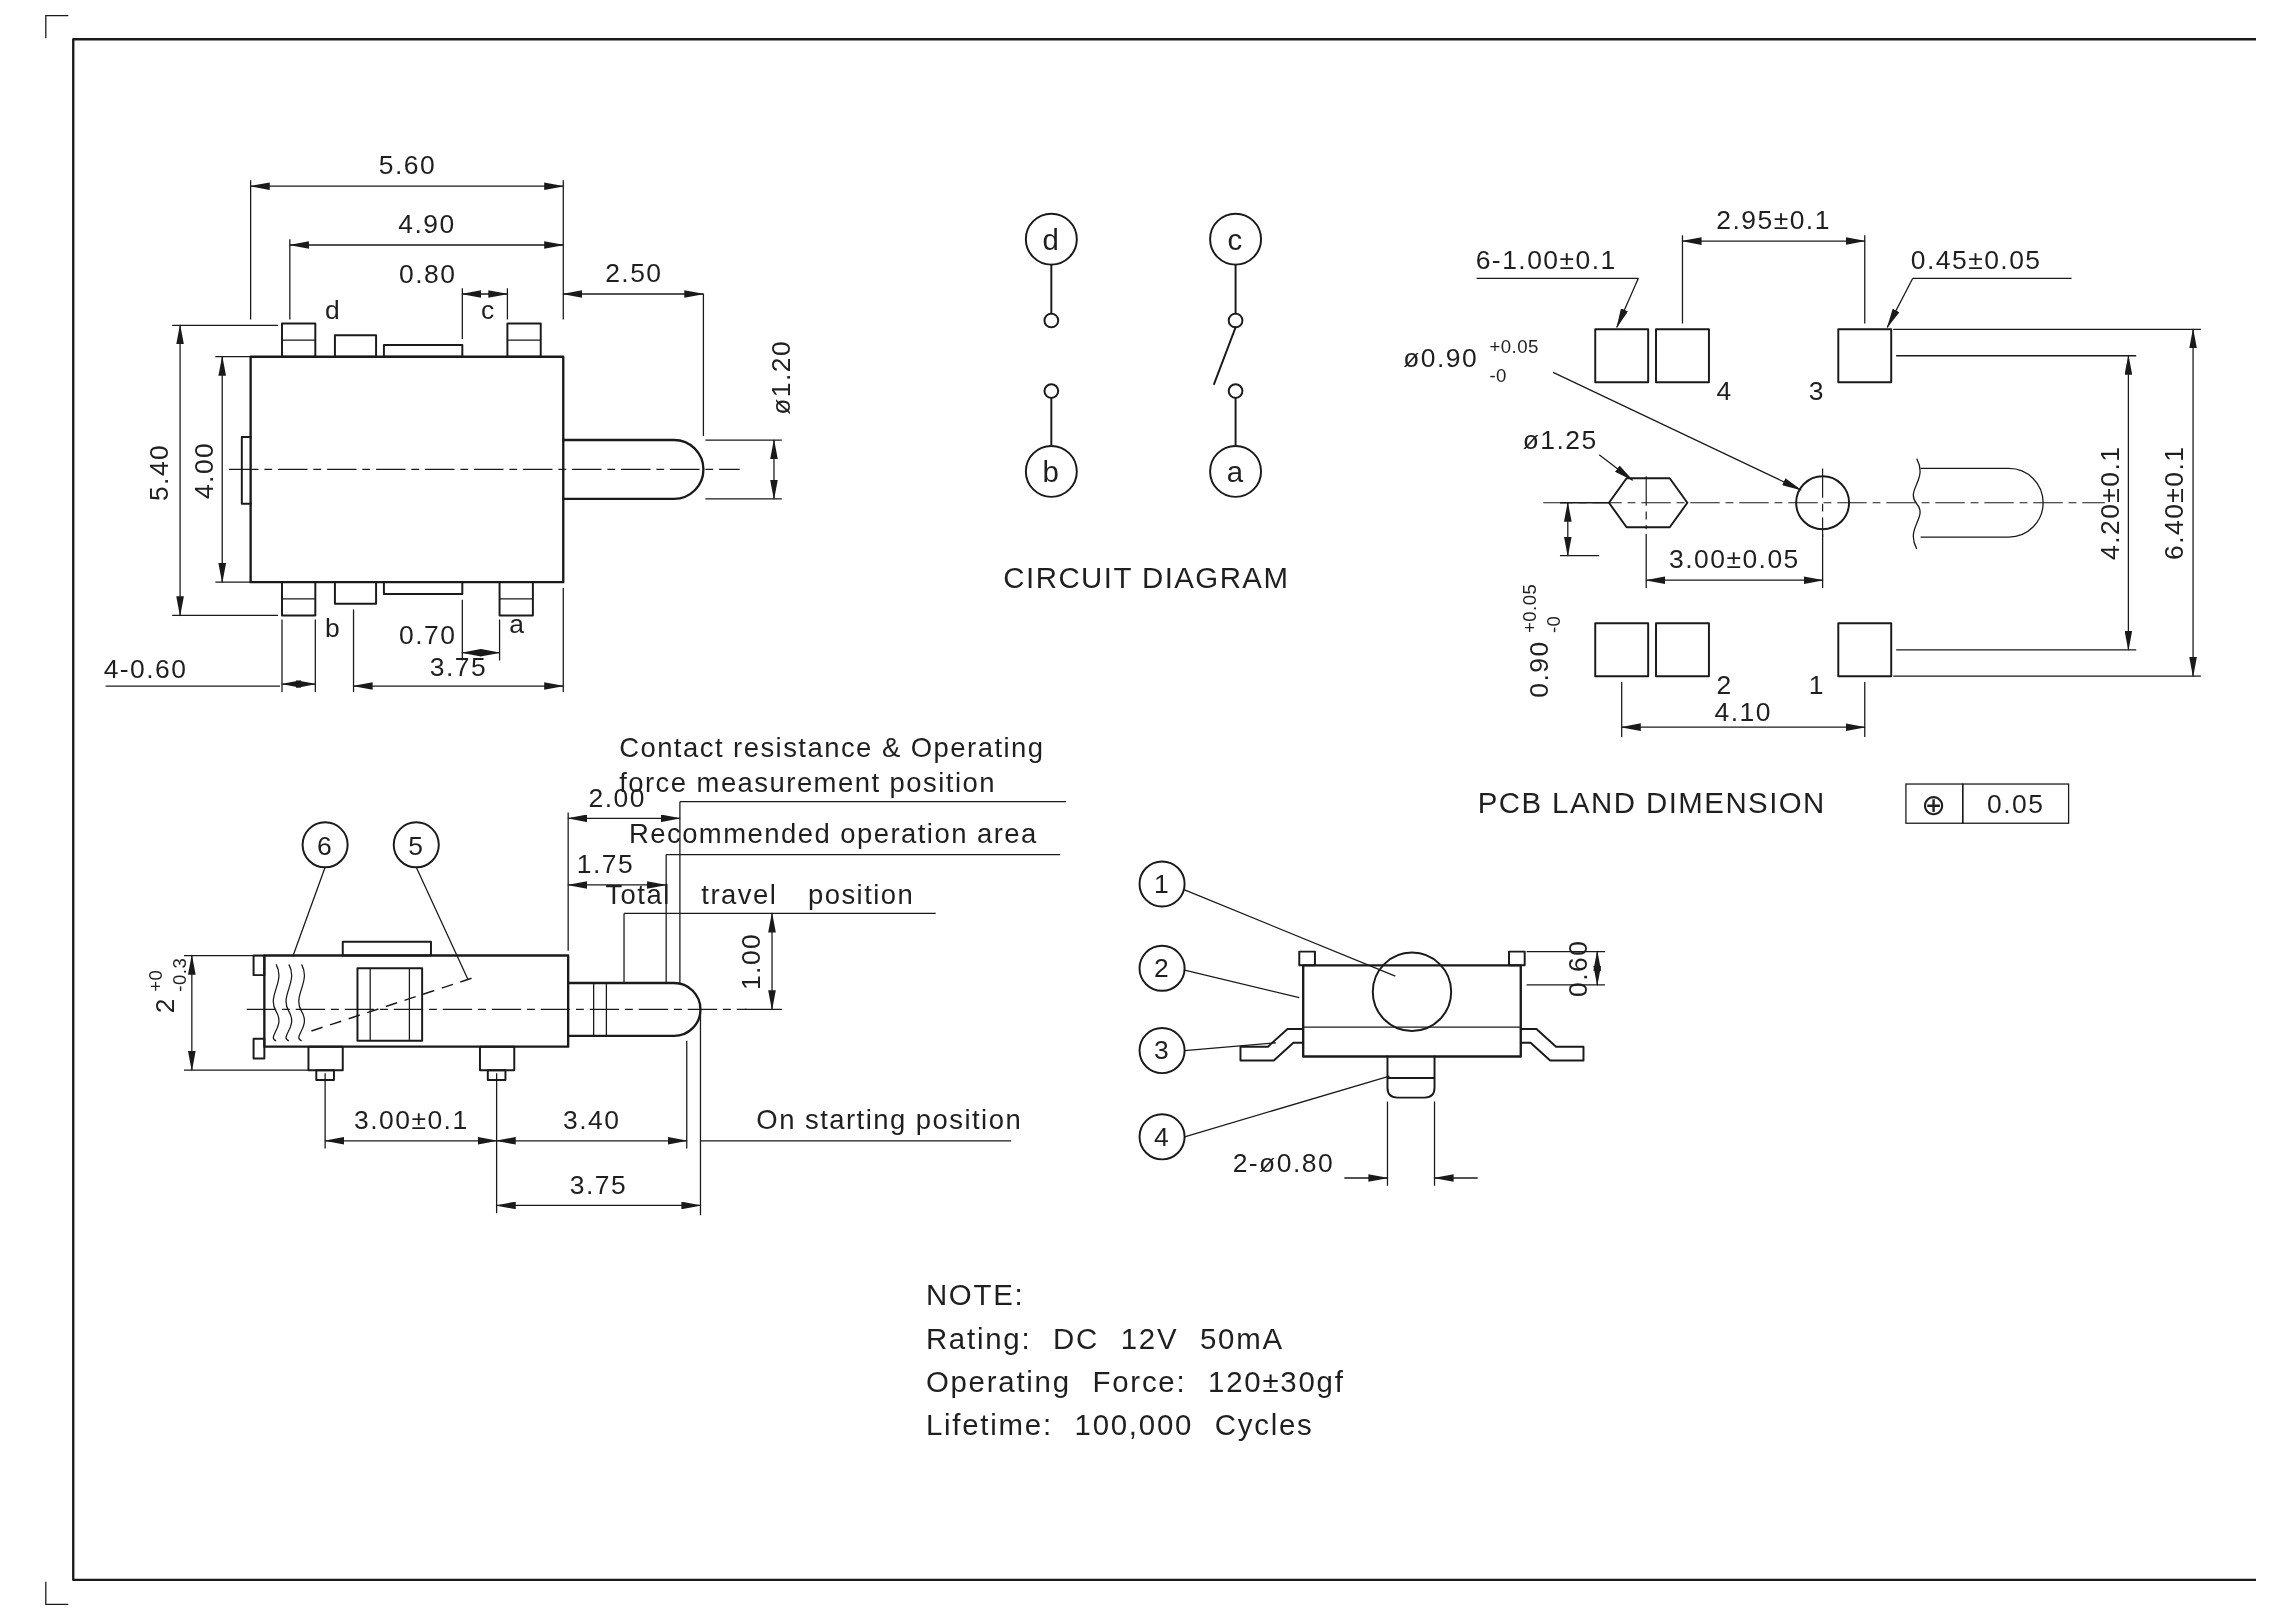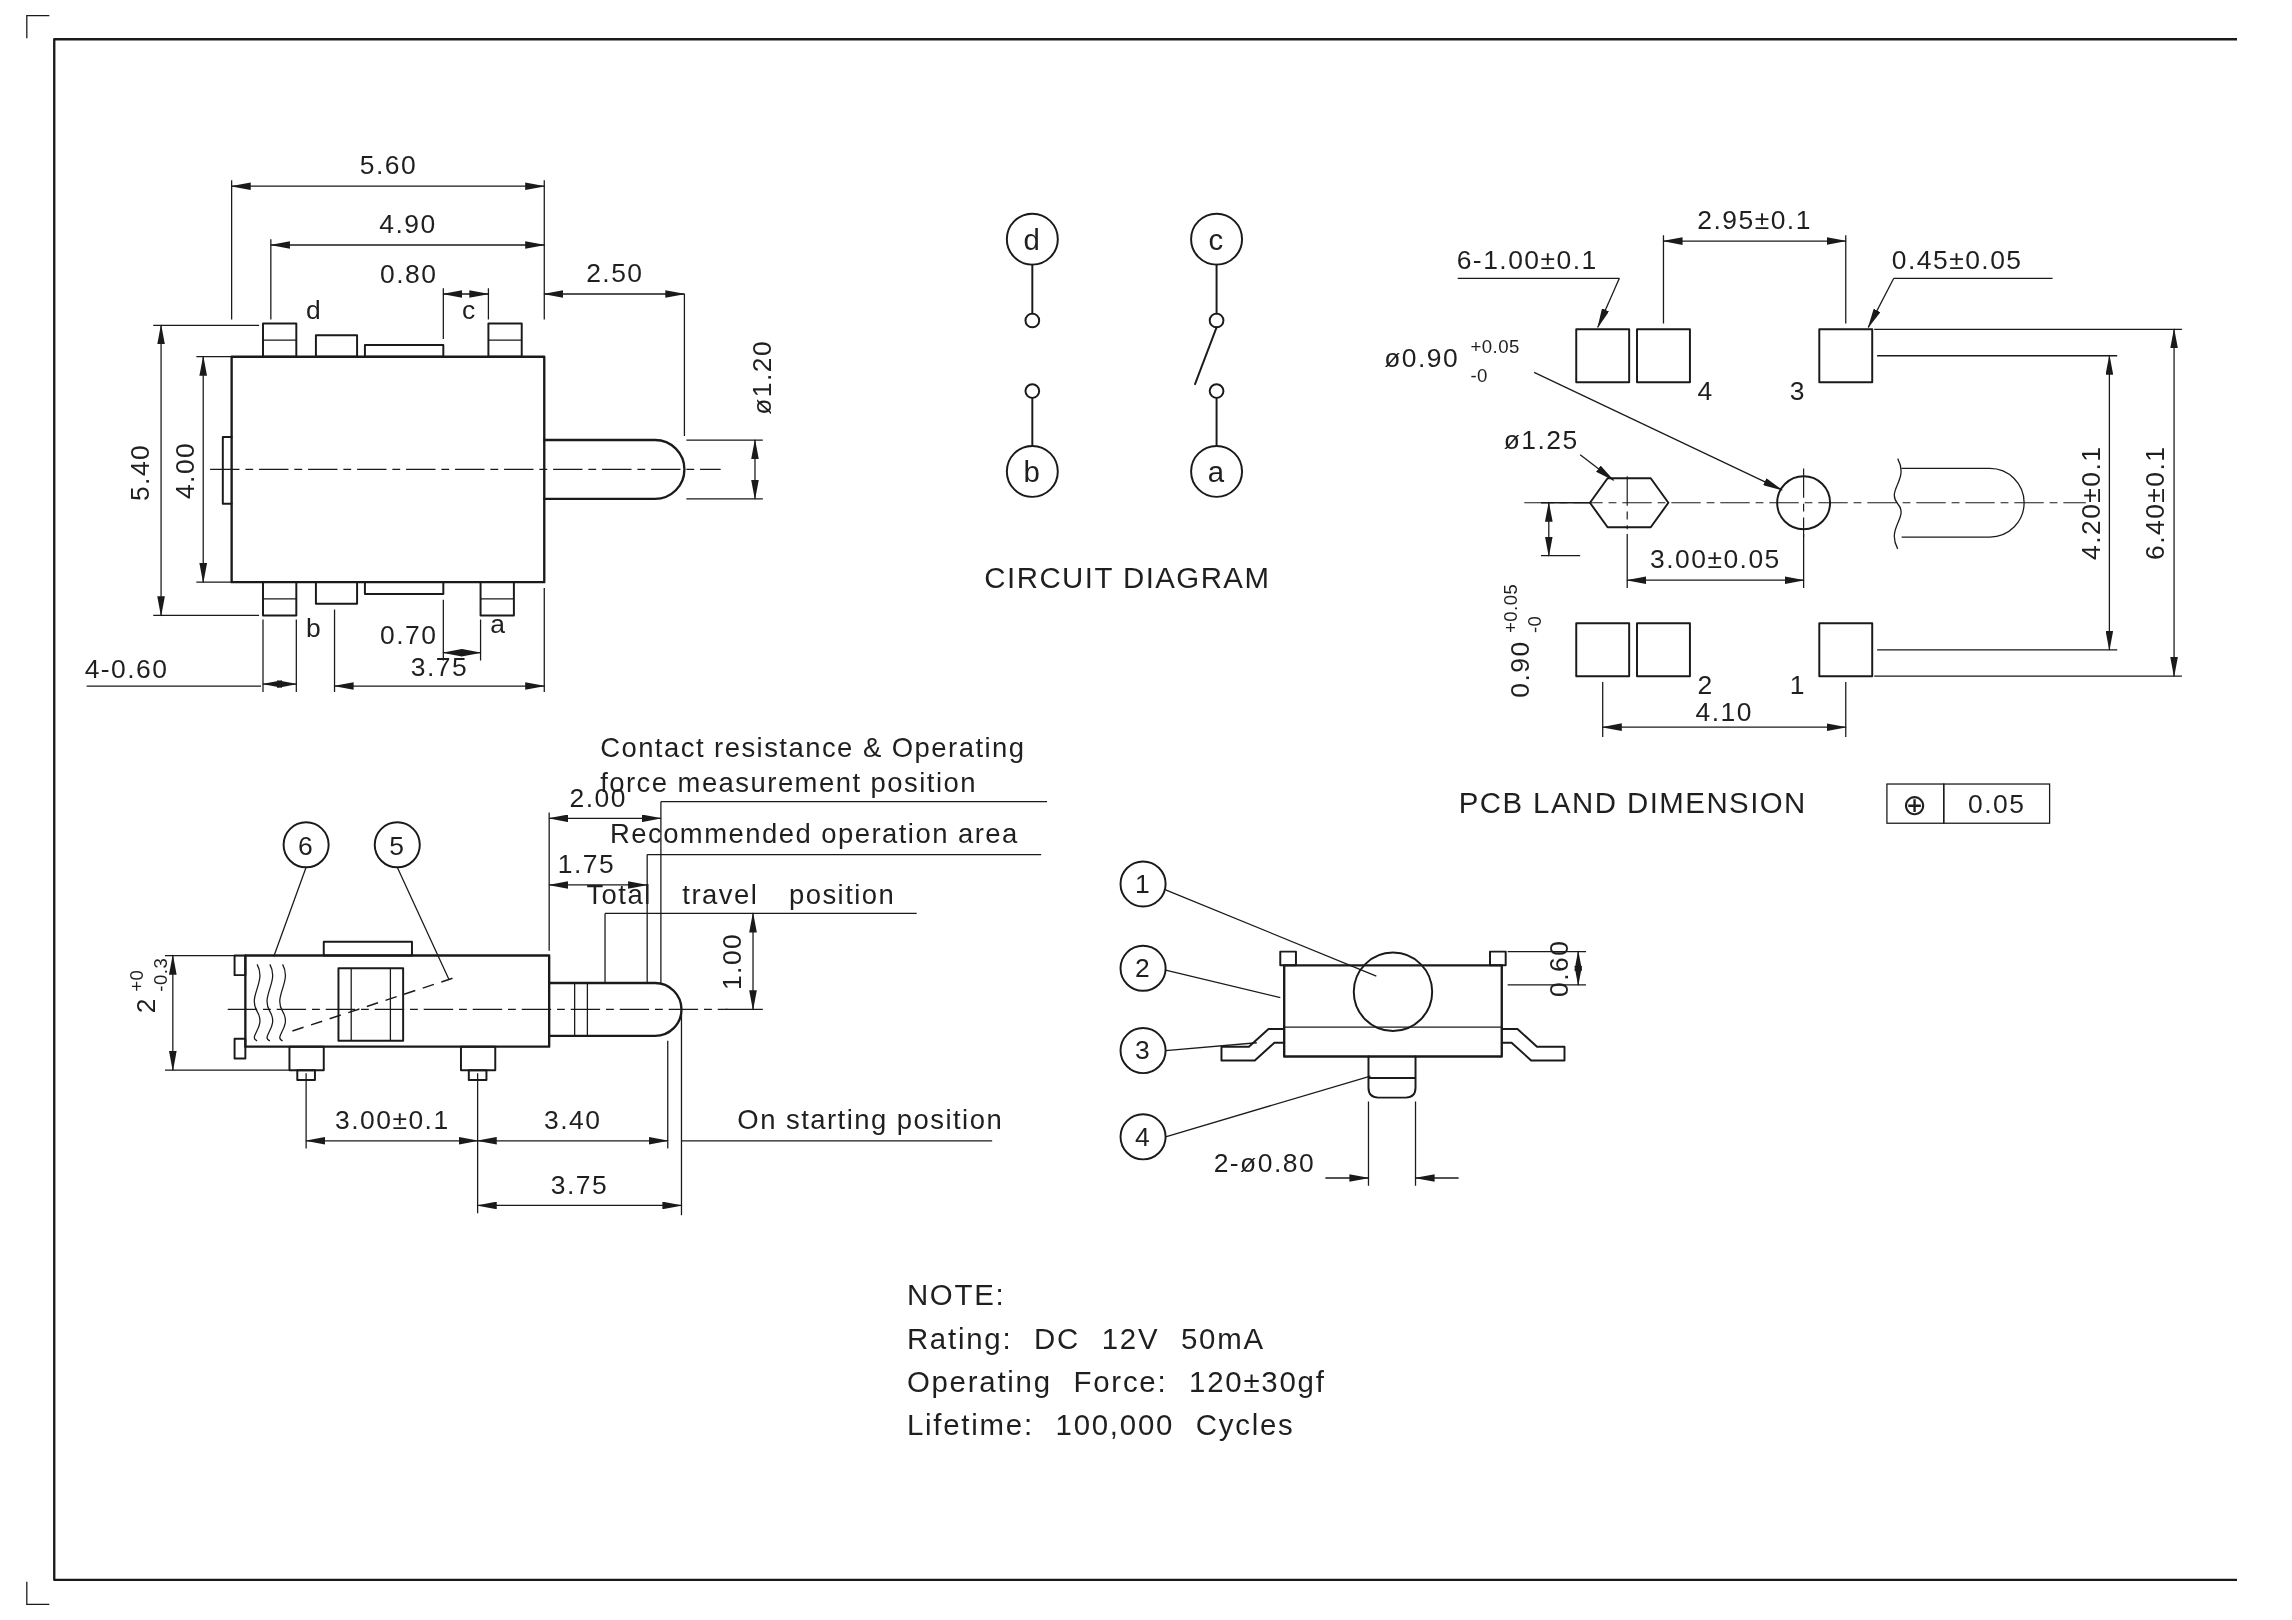--- a/index.html
+++ b/index.html
@@ -1,16 +1,16 @@
 <!DOCTYPE html>
 <html><head>
 <meta charset="utf-8">
 <style>
   html,body{margin:0;padding:0;background:#ffffff;}
-  .sheet{position:relative;width:2237px;height:1620px;background:#ffffff;overflow:hidden;}
+  .sheet{position:relative;width:2237px;height:1620px;background:#ffffff;overflow:hidden;margin-left:19px;}
   svg{display:block;}
   svg text{font-family:"Liberation Sans","DejaVu Sans",sans-serif;fill:#1f1f1f;letter-spacing:1.5px;}
   .obj{stroke:#1a1a1a;stroke-width:2.4;fill:none;stroke-linejoin:round;stroke-linecap:round;}
   .obj2{stroke:#1a1a1a;stroke-width:2;fill:none;stroke-linejoin:round;stroke-linecap:round;}
   .thin{stroke:#1a1a1a;stroke-width:1.3;fill:none;}
   .cl{stroke:#1a1a1a;stroke-width:1.2;fill:none;stroke-dasharray:30 6 8 6;}
   .dash{stroke:#1a1a1a;stroke-width:1.5;fill:none;stroke-dasharray:12 8;}
   .t{font-size:27px;}
   .ts{font-size:19px;letter-spacing:0.5px;}
   .tl{font-size:30px;}

